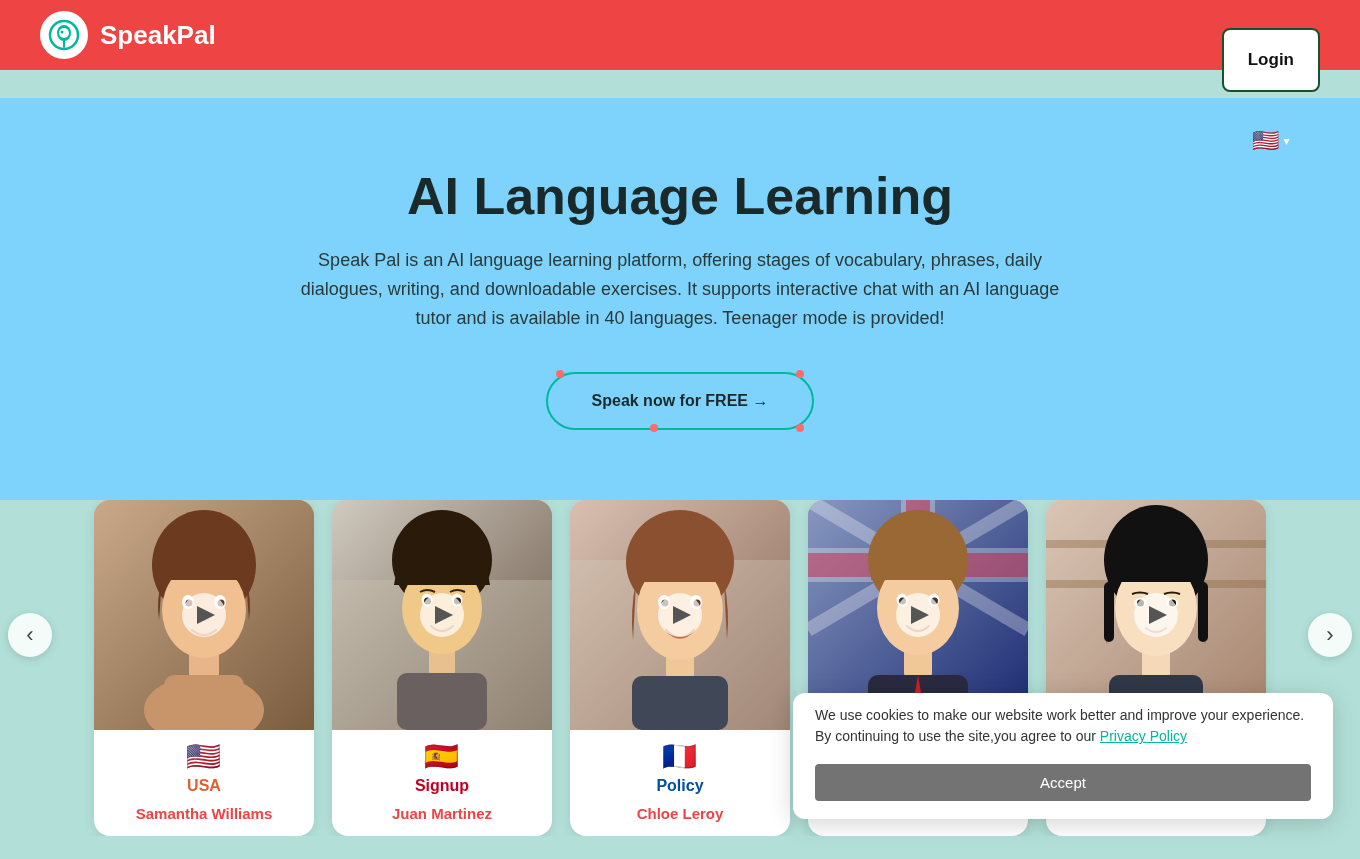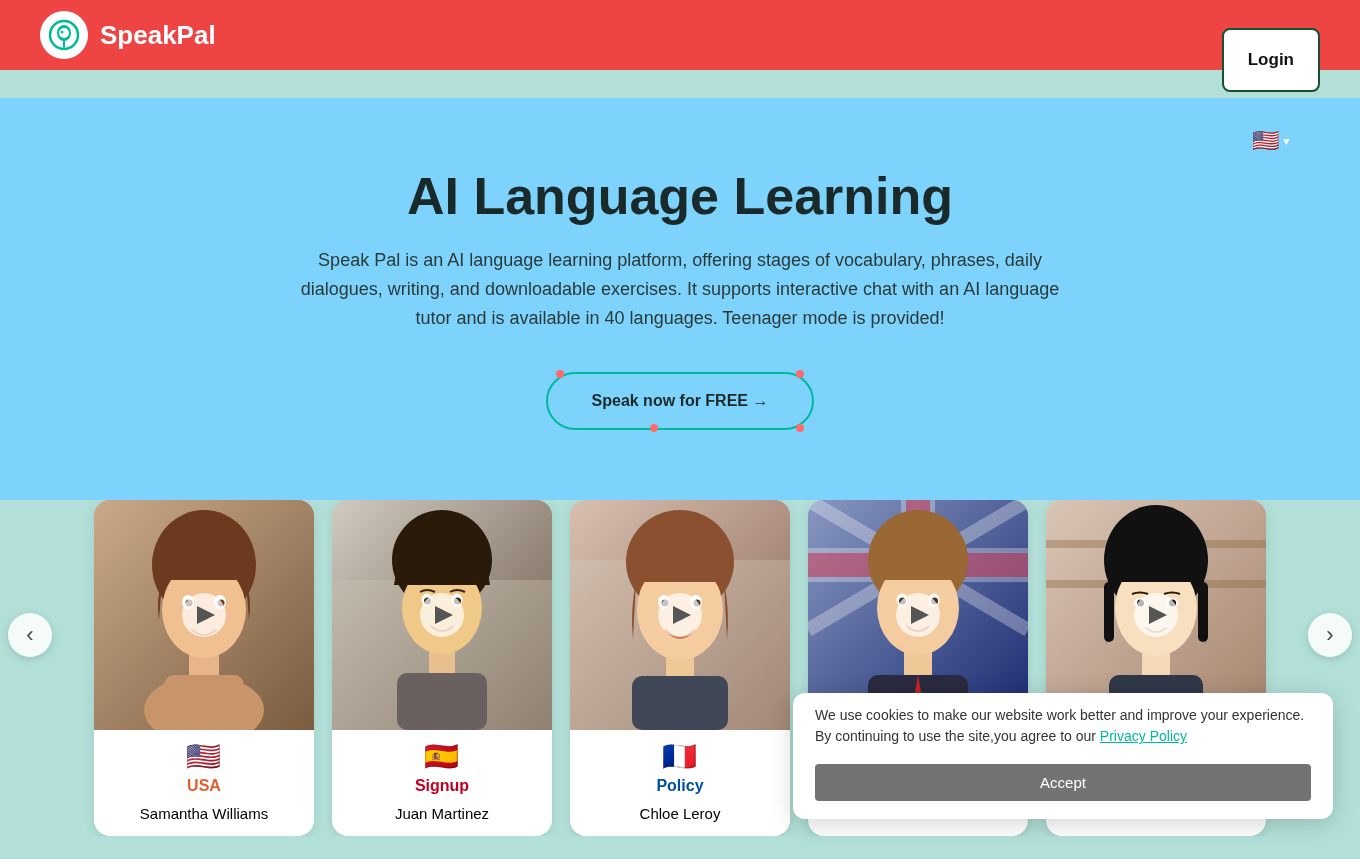--- a/index.html
+++ b/index.html
@@ -170,22 +170,22 @@
       text-align: center;
     }
     .tutor-flag { font-size: 28px; margin-bottom: 4px; display: block; }
     .tutor-country {
       font-size: 16px;
       font-weight: 700;
       margin-bottom: 10px;
     }
     .tutor-name {
       font-size: 15px;
-      font-weight: 400;
-      color: #000000;
+      font-weight: 700;
+      color: #ef4444;
     }
 
     
     .carousel-arrow {
       position: absolute;
       top: 40%;
       transform: translateY(-50%);
       width: 44px;
       height: 44px;
       background: rgba(255,255,255,0.85);

